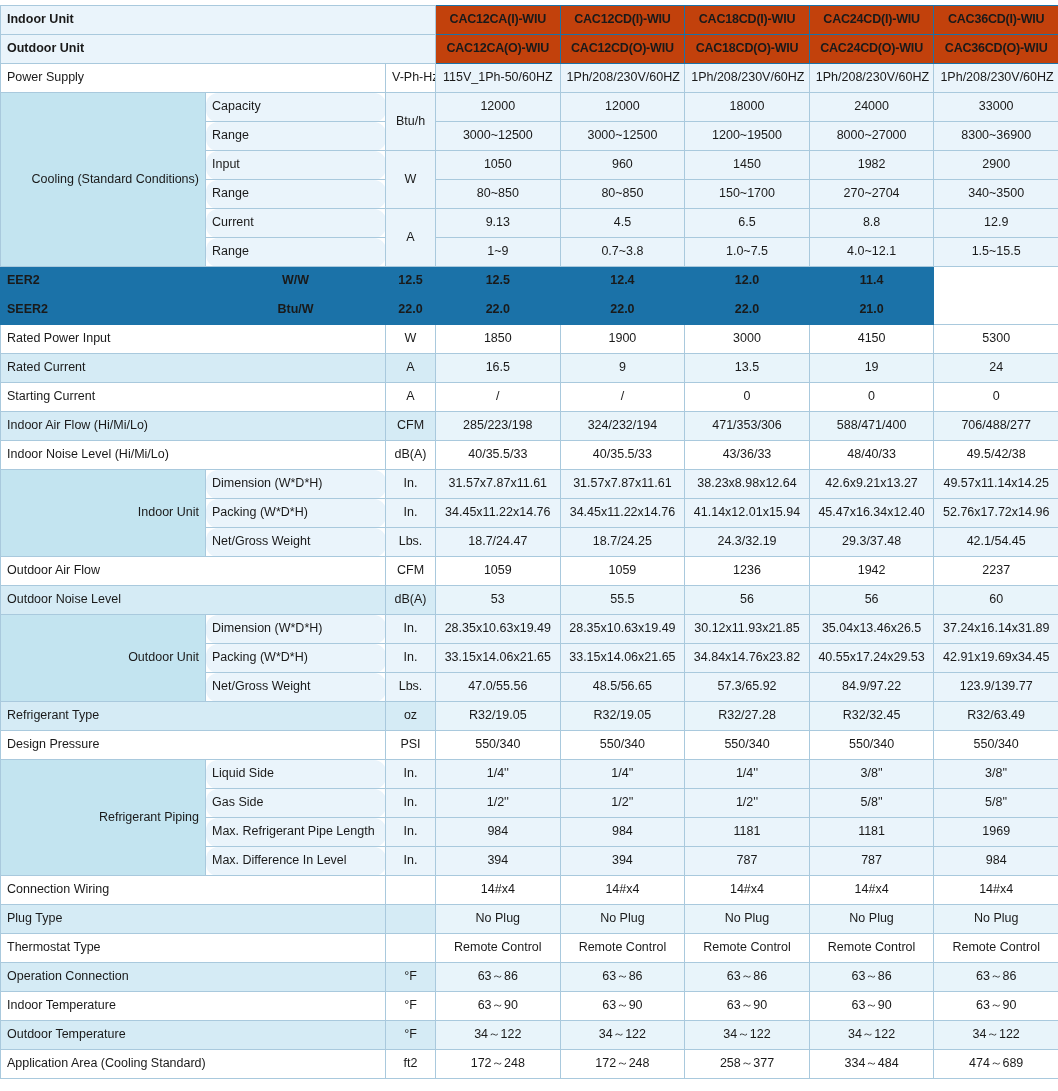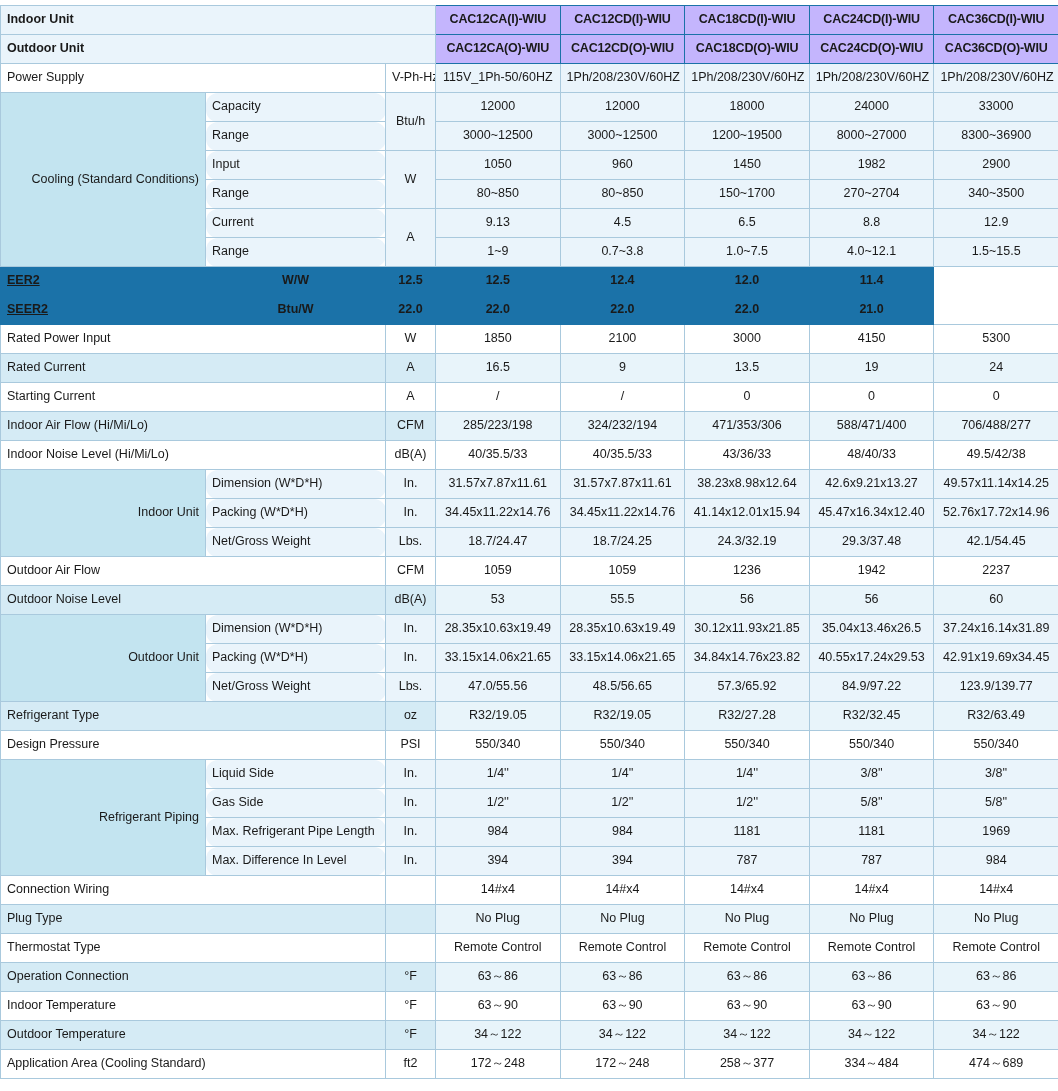--- a/index.html
+++ b/index.html
@@ -39,21 +39,21 @@
   td.unit       { text-align: center; }
   td.val        { text-align: center; }
 
   
   .bg-white   { background: #ffffff; }
   .bg-pale    { background: #eaf4fb; }
   .bg-row     { background: #d5ebf5; }
   .bg-rowval  { background: #e8f4fa; }
 
   .hdr-model {
-    background: #c4b5fd;
+    background: #c2410c;
     color: #ffffff;
     font-weight: bold;
     text-align: center;
     font-size: 13px;
     letter-spacing: -0.2px;
     border: 1px solid #1b72a8 !important;
   }
   .hdr-title {
     background: #eaf4fb;
     font-weight: bold;
@@ -63,21 +63,21 @@
     padding-left: 7px;
     height: 26px;
   }
   .eer {
     background: #1b72a8;
     color: #ffffff;
     font-weight: bold;
     border: 1px solid #1b72a8 !important;
     text-align: center;
   }
-  .eer.lbl { text-align: left; padding-left: 8px; text-decoration: underline; }
+  .eer.lbl { text-align: left; padding-left: 8px; }
   .group-cell {
     background: #c3e4f0;
     text-align: right;
     padding-left: 7px;
     vertical-align: middle;
   }
   .top-strip { height: 5px; background: #ffffff; }
 </style>
 </head>
 <body>
@@ -188,21 +188,21 @@
         <td class="eer">22.0</td>
         <td class="eer">22.0</td>
         <td class="eer">22.0</td>
         <td class="eer">22.0</td>
         <td class="eer">21.0</td>
       </tr>
       <tr>
         <td class="label bg-white" colspan="2">Rated Power Input</td>
         <td class="unit bg-white">W</td>
         <td class="val bg-white">1850</td>
-        <td class="val bg-white">2100</td>
+        <td class="val bg-white">1900</td>
         <td class="val bg-white">3000</td>
         <td class="val bg-white">4150</td>
         <td class="val bg-white">5300</td>
       </tr>
       <tr>
         <td class="label bg-row" colspan="2">Rated Current</td>
         <td class="unit bg-row">A</td>
         <td class="val bg-rowval">16.5</td>
         <td class="val bg-rowval">9</td>
         <td class="val bg-rowval">13.5</td>

